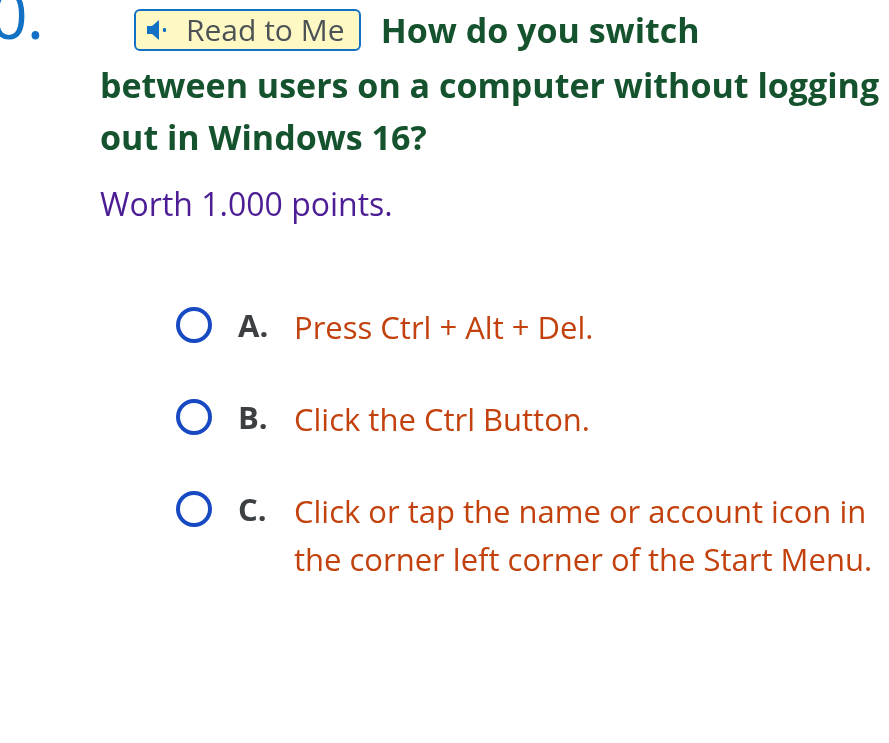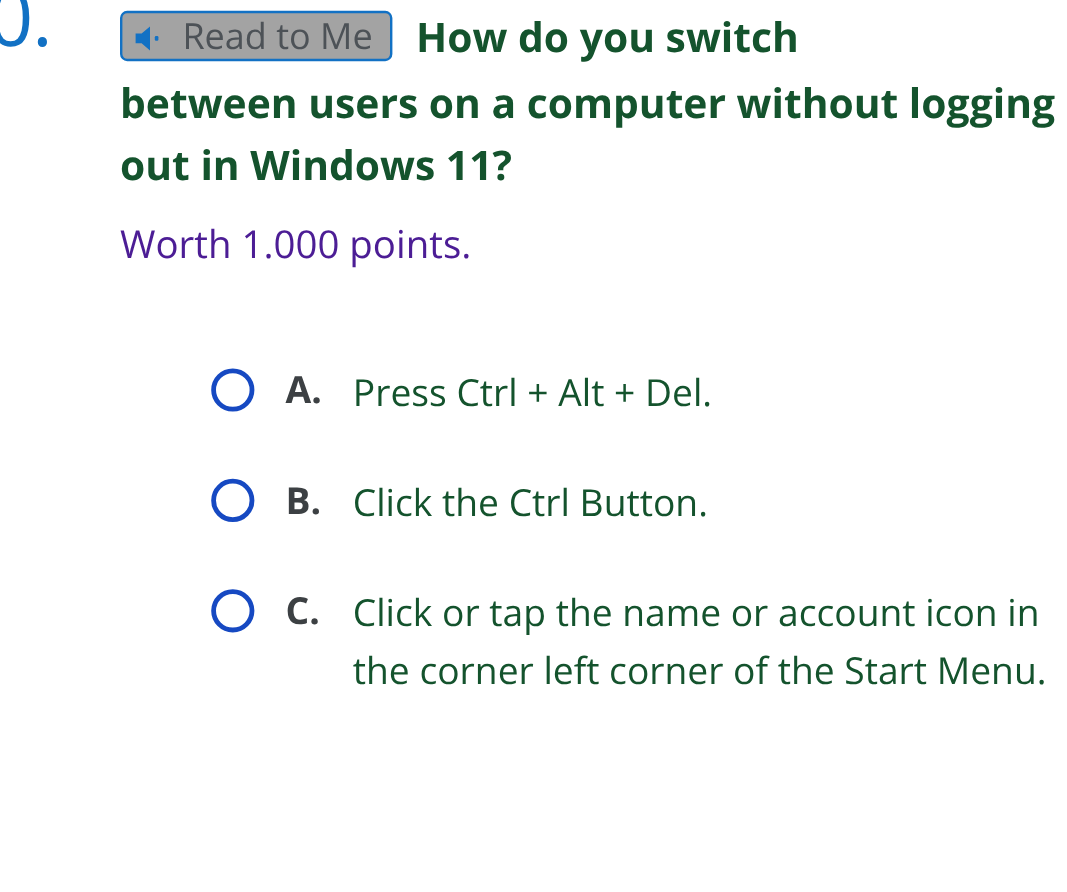--- a/index.html
+++ b/index.html
@@ -25,28 +25,29 @@
     font-weight: 400;
     line-height: 1;
     letter-spacing: -1px;
   }
   .content {
     margin-left: 100px;
     padding-top: 4px;
   }
   .rtm-btn {
     display: inline-flex;
-    align-items: flex-end;
+    align-items: center;
     vertical-align: middle;
     border: 2px solid #1271c4;
     border-radius: 6px;
     padding: 4px 14px 4px 10px;
-    background: #a3a3a3;
+    background: #fef9c3;
     cursor: pointer;
     margin-right: 16px;
+    margin-left: 34px;
   }
   .rtm-btn svg { display: block; }
   .rtm-label {
     font-size: 30px;
     color: #4d5257;
     margin-left: 10px;
     line-height: 1;
   }
   .question {
     font-size: 34px;
@@ -92,21 +93,21 @@
     margin-left: 26px;
     font-size: 31px;
     font-weight: 700;
     color: #3c4043;
     line-height: 1.45;
   }
   .choice-text {
     flex: 1 1 auto;
     margin-left: 12px;
     font-size: 31px;
-    color: #14532d;
+    color: #c2410c;
     line-height: 1.55;
     font-weight: 400;
   }
 </style>
 </head>
 <body>
 
 <div class="page">
 
   <div class="qnum">0.</div>
@@ -117,21 +118,21 @@
       <span>
         <svg width="30" height="26" viewBox="0 0 30 26">
           <path d="M1 9 h5 l7 -6 v20 l-7 -6 h-5 z" fill="#1271c4"></path>
           <rect x="17" y="11" width="3" height="4" rx="1" fill="#1271c4"></rect>
         </svg>
       </span>
       <span class="rtm-label">Read to Me</span>
     </span>
 
     <span class="question question-first">How do you switch</span>
-    <span class="question question-rest">between users on a computer without logging out in Windows 11?</span>
+    <span class="question question-rest">between users on a computer without logging out in Windows 16?</span>
 
     <div class="points">Worth 1.000 points.</div>
 
     <div class="choices">
 
       <div class="choice">
         <div class="radio"></div>
         <div class="choice-letter">A.</div>
         <div class="choice-text">Press Ctrl + Alt + Del.</div>
       </div>

